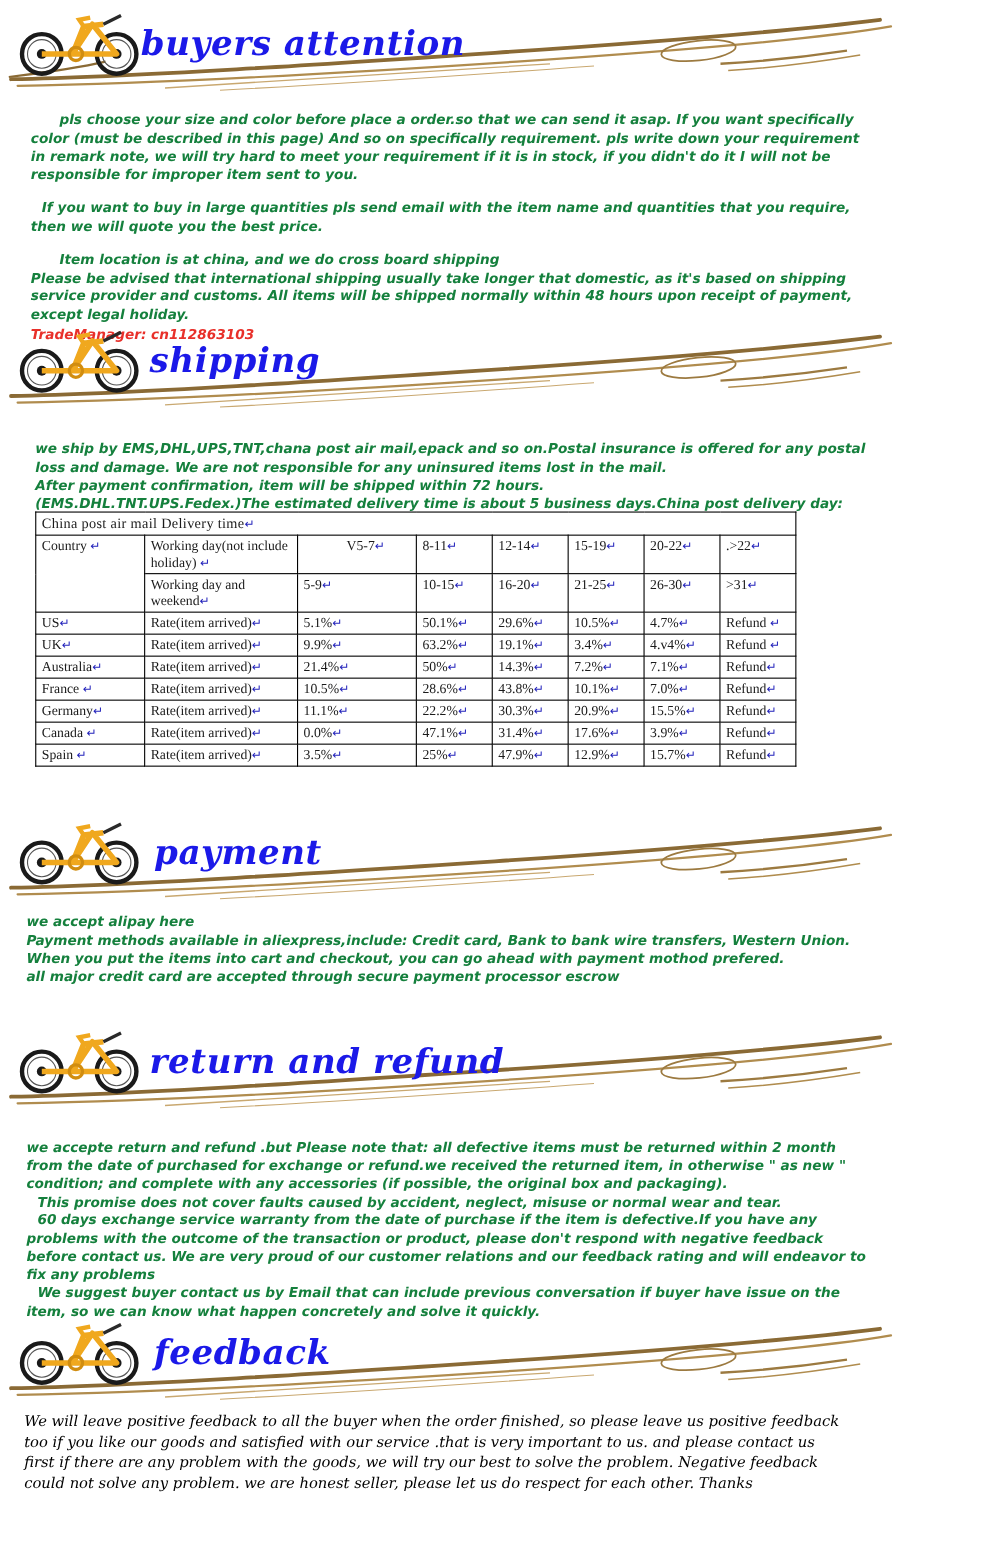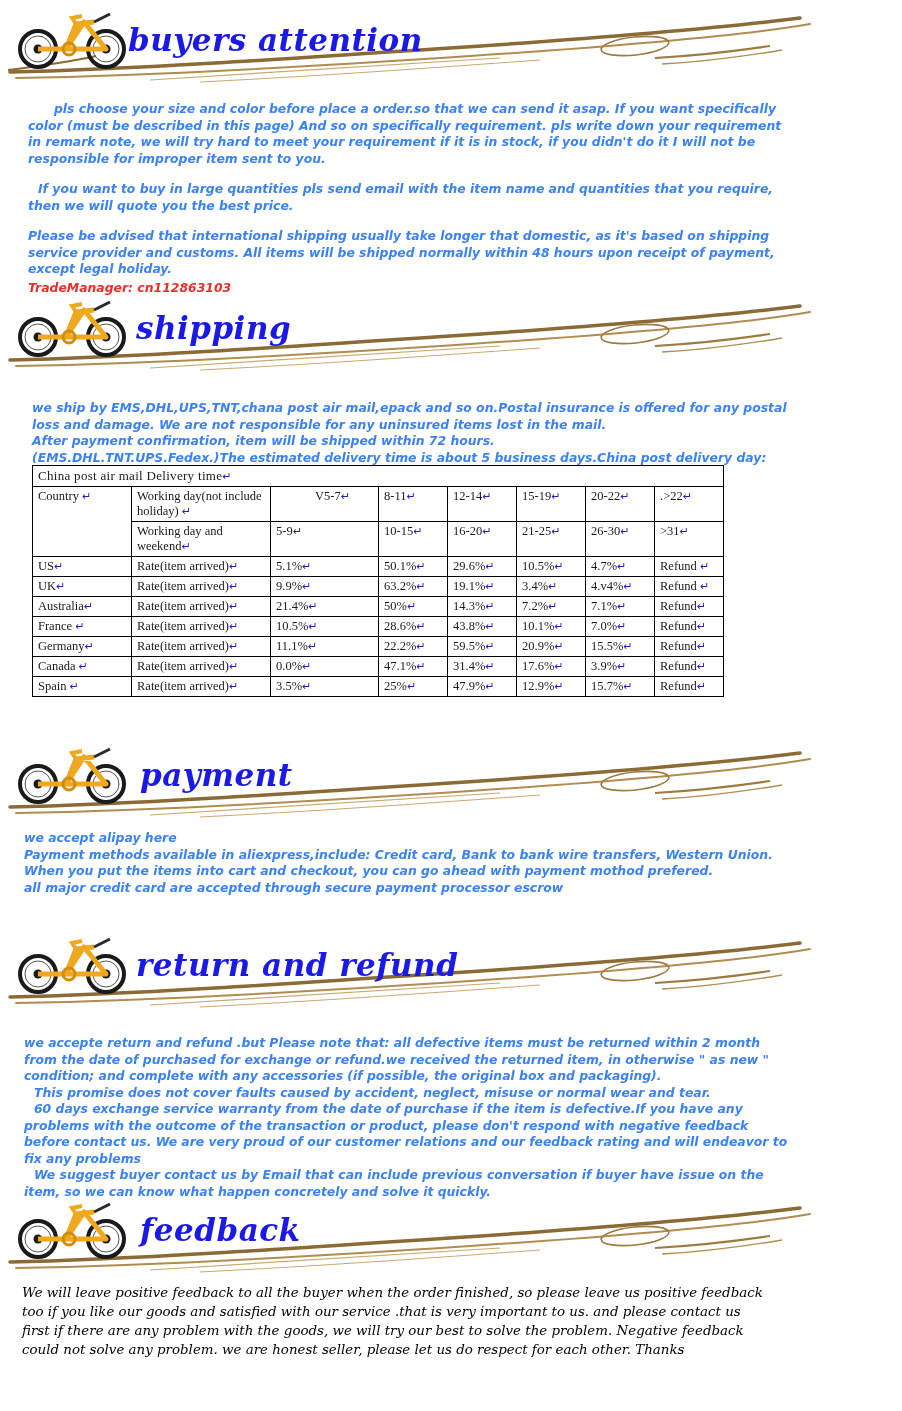--- a/index.html
+++ b/index.html
@@ -50,21 +50,21 @@
     letter-spacing: 0.5px;
     white-space: nowrap;
   }
   
   .para {
     font-family: "DejaVu Sans", sans-serif;
     font-style: italic;
     font-weight: bold;
     font-size: 12.4px;
     line-height: 1.33;
-    color: #3b82f6;
+    color: #15803d;
   }
   .para.red {
     color: #e8302a;
   }
   .indent { text-indent: 26px; }
   .indent-sm { text-indent: 10px; }
 
   
   table.delivery {
     border-collapse: collapse;
@@ -125,20 +125,21 @@
       <path d="M62 22 L58 16 L68 14" stroke="#f0a81e" stroke-width="4" fill="none"></path>
       <path d="M80 20 L96 12" stroke="#2a2a2a" stroke-width="3" fill="none"></path>
       <circle cx="55" cy="47" r="6" fill="none" stroke="#d18d10" stroke-width="3"></circle>
     </svg>
     <div class="title" style="left:128px; top:22px;">buyers attention</div>
   </div>
 
   <div style="position:absolute; left:28px; top:101px; width:756px;">
     <p class="para indent" style="margin:0 0 14px 0;">pls choose your size and color before place a  order.so that we can send it asap. If you want specifically color (must be described in this page) And so on specifically requirement. pls write down your requirement in remark note, we will try hard to meet your requirement if it is in stock, if you didn't do it I will not be responsible for improper item sent to you.</p>
     <p class="para indent-sm" style="margin:0 0 14px 0;">If you want to buy in large quantities pls send email with the item name and quantities that you require, then we will quote you the best price.</p>
+    <p class="para indent" style="margin:0 0 0 0;">Item location is at china, and we do cross board shipping</p>
     <p class="para" style="margin:0 0 2px 0;">Please be advised that international shipping usually take longer that domestic, as it's based on shipping service provider and customs. All items will be shipped normally within 48 hours upon receipt of payment, except legal holiday.</p>
     <p class="para red" style="margin:0;">TradeManager:  cn112863103</p>
   </div>
 
   <div class="banner" style="position:absolute; left:0; top:288px;">
     <svg class="swoosh" viewBox="0 0 902 86">
       <path d="M10 72 C 120 70, 300 58, 450 48 C 600 38, 720 28, 800 18" stroke="#8a6a35" stroke-width="3.5" fill="none" stroke-linecap="round"></path>
       <path d="M16 78 C 140 76, 320 66, 470 56 C 620 46, 740 36, 810 24" stroke="#b08c4e" stroke-width="2" fill="none" stroke-linecap="round"></path>
       <path d="M150 80 C 260 74, 380 66, 500 58" stroke="#c9a870" stroke-width="1.2" fill="none"></path>
       <path d="M200 82 C 320 76, 430 68, 540 60" stroke="#c9a870" stroke-width="1" fill="none"></path>
@@ -231,21 +232,21 @@
         <td><span>43.8%</span><span class="em">↵</span></td>
         <td><span>10.1%</span><span class="em">↵</span></td>
         <td><span>7.0%</span><span class="em">↵</span></td>
         <td><span>Refund</span><span class="em">↵</span></td>
       </tr>
       <tr>
         <td class="cell-country"><span>Germany</span><span class="em">↵</span></td>
         <td><span>Rate(item arrived)</span><span class="em">↵</span></td>
         <td><span>11.1%</span><span class="em">↵</span></td>
         <td><span>22.2%</span><span class="em">↵</span></td>
-        <td><span>59.5%</span><span class="em">↵</span></td>
+        <td><span>30.3%</span><span class="em">↵</span></td>
         <td><span>20.9%</span><span class="em">↵</span></td>
         <td><span>15.5%</span><span class="em">↵</span></td>
         <td><span>Refund</span><span class="em">↵</span></td>
       </tr>
       <tr>
         <td class="cell-country"><span>Canada </span><span class="em">↵</span></td>
         <td><span>Rate(item arrived)</span><span class="em">↵</span></td>
         <td><span>0.0%</span><span class="em">↵</span></td>
         <td><span>47.1%</span><span class="em">↵</span></td>
         <td><span>31.4%</span><span class="em">↵</span></td>

